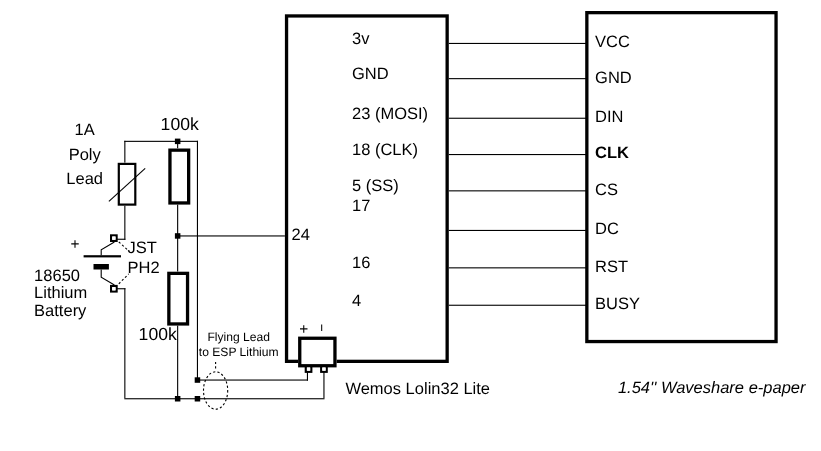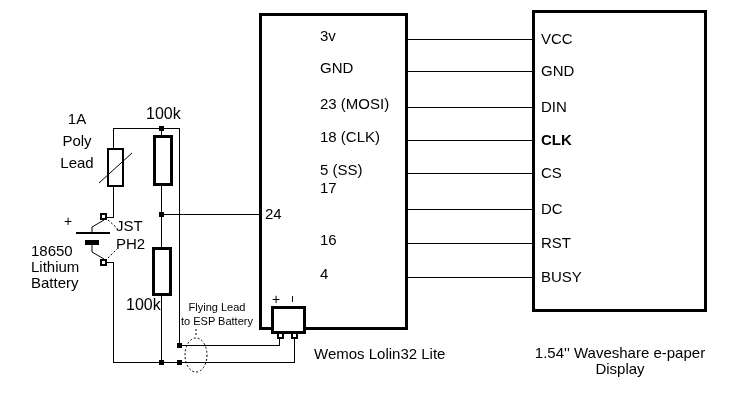--- a/index.html
+++ b/index.html
@@ -42,23 +42,22 @@
 
 <div class="lbl pin-left" style="top:27px;">VCC</div>
 <div class="lbl pin-left" style="top:59px;">GND</div>
 <div class="lbl pin-left" style="top:95px;">DIN</div>
 <div class="lbl pin-left" style="top:128px;font-weight:bold;">CLK</div>
 <div class="lbl pin-left" style="top:161px;">CS</div>
 <div class="lbl pin-left" style="top:197px;">DC</div>
 <div class="lbl pin-left" style="top:231px;">RST</div>
 <div class="lbl pin-left" style="top:265px;">BUSY</div>
 
-<div class="multiline center" style="left:525px;top:345px;width:190px;line-height:16px;">
+<div class="multiline center" style="left:552px;top:345px;width:190px;line-height:16px;font-style:italic;">
   <p>1.54'' Waveshare e-paper</p>
-  <p>Display</p>
 </div>
 
 <div class="wire" style="left:408px;top:39px;width:125px;height:1px;"></div>
 <div class="wire" style="left:408px;top:71px;width:125px;height:1px;"></div>
 <div class="wire" style="left:408px;top:107px;width:125px;height:1px;"></div>
 <div class="wire" style="left:408px;top:140px;width:125px;height:1px;"></div>
 <div class="wire" style="left:408px;top:173px;width:125px;height:1px;"></div>
 <div class="wire" style="left:408px;top:209px;width:125px;height:1px;"></div>
 <div class="wire" style="left:408px;top:243px;width:125px;height:1px;"></div>
 <div class="wire" style="left:408px;top:277px;width:125px;height:1px;"></div>
@@ -124,21 +123,21 @@
 <div class="caption" style="left:64px;top:213px;font-size:14px;">+</div>
 
 <div class="multiline" style="left:31px;top:243px;line-height:16px;">
   <p>18650</p>
   <p>Lithium</p>
   <p>Battery</p>
 </div>
 
 <div class="multiline center small" style="left:170px;top:300px;width:94px;">
   <p>Flying Lead</p>
-  <p>to ESP Battery</p>
+  <p>to ESP Lithium</p>
 </div>
 
 <svg class="overlay" width="746" height="410" viewBox="0 0 746 410">
   <line x1="99" y1="183" x2="132" y2="153" stroke="#000" stroke-width="1"></line>
   <polyline points="104,220 92,227 92,232" fill="none" stroke="#000" stroke-width="1"></polyline>
   <polyline points="104,259 92,252 92,245" fill="none" stroke="#000" stroke-width="1"></polyline>
   <line x1="108" y1="220" x2="117" y2="228" stroke="#000" stroke-width="1" stroke-dasharray="2,2"></line>
   <line x1="108" y1="258" x2="117" y2="249" stroke="#000" stroke-width="1" stroke-dasharray="2,2"></line>
   <line x1="196" y1="329" x2="196" y2="337" stroke="#000" stroke-width="1" stroke-dasharray="2,2"></line>
   <ellipse cx="196" cy="355" rx="11" ry="17" fill="none" stroke="#000" stroke-width="1" stroke-dasharray="2,2"></ellipse>

